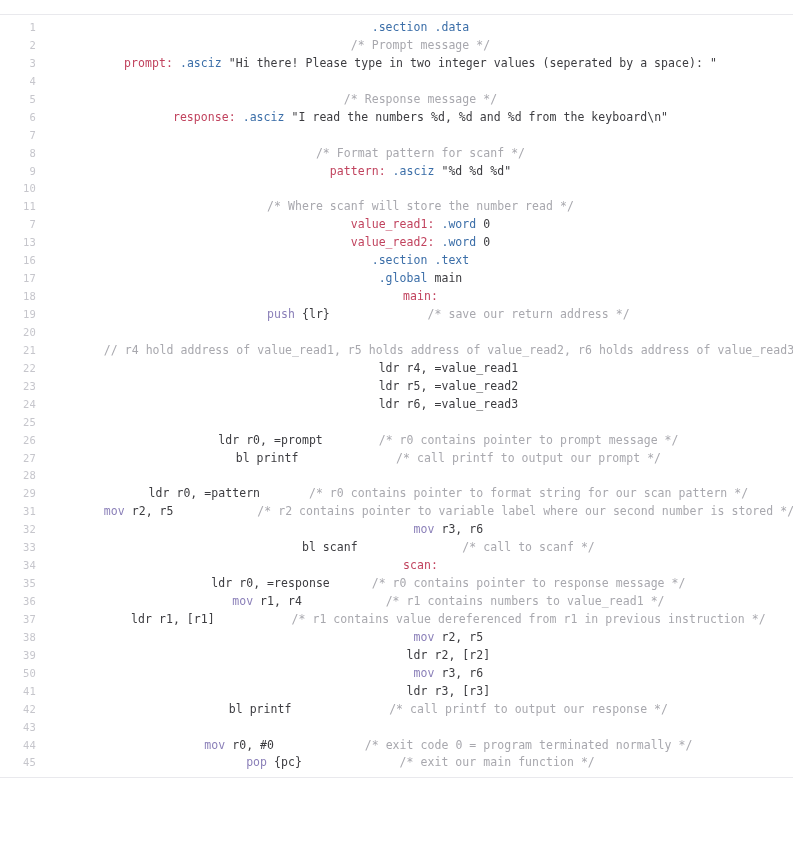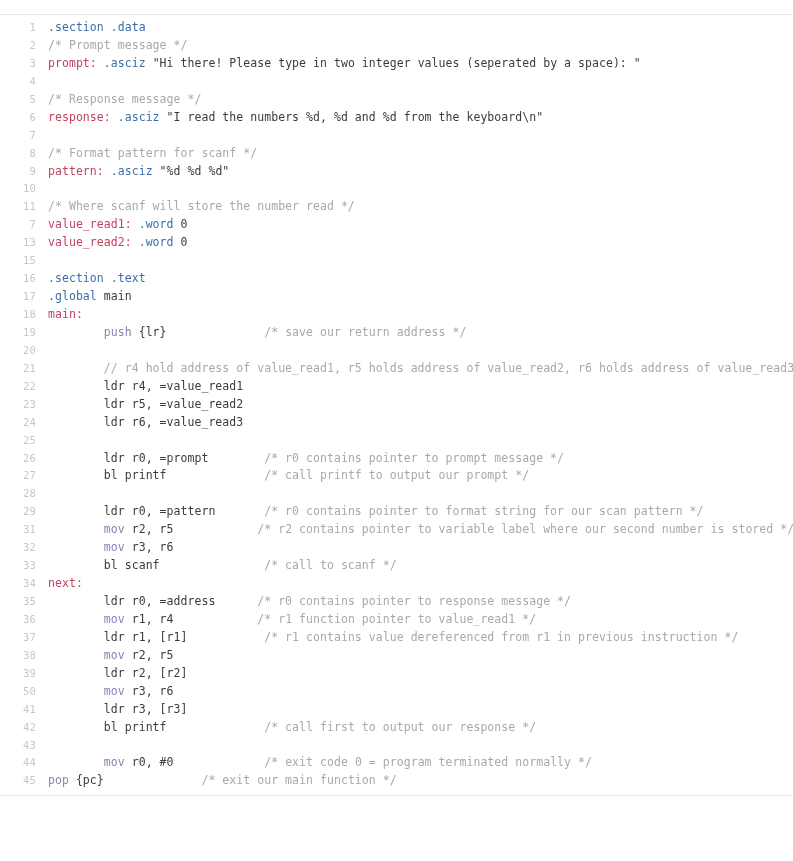--- a/index.html
+++ b/index.html
@@ -83,20 +83,21 @@
     line-height: 17.95px;
     user-select: none;
     letter-spacing: 0.2px;
   }
 
   .code {
     flex: 1 1 auto;
     padding-left: 12px;
     color: #3c3c40;
     letter-spacing: 0.05px;
+    text-align: center;
   }
 
   
   .tok-dir    { color: #3b6ea8; }   
   .tok-label  { color: #c1435e; }   
   .tok-cmt    { color: #a8a8ae; }    and // ... */
   .tok-str    { color: #4a4a4f; }   
   .tok-plain  { color: #3c3c40; }
   .tok-instr  { color: #8a7fb8; }   
   .tok-num    { color: #3c3c40; }
@@ -123,47 +124,46 @@
       <div class="line"><span class="ln">4</span><span class="code">&nbsp;</span></div>
       <div class="line"><span class="ln">5</span><span class="code"><span class="tok-cmt">/* Response message */</span></span></div>
       <div class="line"><span class="ln">6</span><span class="code"><span class="tok-label">response:</span><span class="tok-plain"> </span><span class="tok-dir">.asciz</span><span class="tok-plain"> </span><span class="tok-str">"I read the numbers %d, %d and %d from the keyboard\n"</span></span></div>
       <div class="line"><span class="ln">7</span><span class="code">&nbsp;</span></div>
       <div class="line"><span class="ln">8</span><span class="code"><span class="tok-cmt">/* Format pattern for scanf */</span></span></div>
       <div class="line"><span class="ln">9</span><span class="code"><span class="tok-label">pattern:</span><span class="tok-plain"> </span><span class="tok-dir">.asciz</span><span class="tok-plain"> </span><span class="tok-str">"%d %d %d"</span></span></div>
       <div class="line"><span class="ln">10</span><span class="code">&nbsp;</span></div>
       <div class="line"><span class="ln">11</span><span class="code"><span class="tok-cmt">/* Where scanf will store the number read */</span></span></div>
       <div class="line"><span class="ln">7</span><span class="code"><span class="tok-label">value_read1:</span><span class="tok-plain"> </span><span class="tok-dir">.word</span><span class="tok-num"> 0</span></span></div>
       <div class="line"><span class="ln">13</span><span class="code"><span class="tok-label">value_read2:</span><span class="tok-plain"> </span><span class="tok-dir">.word</span><span class="tok-num"> 0</span></span></div>
-      <div class="line"><span class="ln">15</span><span class="code">&nbsp;</span></div>
       <div class="line"><span class="ln">16</span><span class="code"><span class="tok-dir">.section .text</span></span></div>
       <div class="line"><span class="ln">17</span><span class="code"><span class="tok-dir">.global</span><span class="tok-plain"> main</span></span></div>
       <div class="line"><span class="ln">18</span><span class="code"><span class="tok-label">main:</span></span></div>
       <div class="line"><span class="ln">19</span><span class="code"><span class="tok-plain">        </span><span class="tok-instr">push</span><span class="tok-plain"> {lr}</span><span class="tok-plain">              </span><span class="tok-cmt">/* save our return address */</span></span></div>
       <div class="line"><span class="ln">20</span><span class="code">&nbsp;</span></div>
       <div class="line"><span class="ln">21</span><span class="code"><span class="tok-plain">        </span><span class="tok-cmt">// r4 hold address of value_read1, r5 holds address of value_read2, r6 holds address of value_read3</span></span></div>
       <div class="line"><span class="ln">22</span><span class="code"><span class="tok-plain">        ldr r4, =value_read1</span></span></div>
       <div class="line"><span class="ln">23</span><span class="code"><span class="tok-plain">        ldr r5, =value_read2</span></span></div>
       <div class="line"><span class="ln">24</span><span class="code"><span class="tok-plain">        ldr r6, =value_read3</span></span></div>
       <div class="line"><span class="ln">25</span><span class="code">&nbsp;</span></div>
       <div class="line"><span class="ln">26</span><span class="code"><span class="tok-plain">        ldr r0, =prompt</span><span class="tok-plain">        </span><span class="tok-cmt">/* r0 contains pointer to prompt message */</span></span></div>
       <div class="line"><span class="ln">27</span><span class="code"><span class="tok-plain">        bl printf</span><span class="tok-plain">              </span><span class="tok-cmt">/* call printf to output our prompt */</span></span></div>
       <div class="line"><span class="ln">28</span><span class="code">&nbsp;</span></div>
       <div class="line"><span class="ln">29</span><span class="code"><span class="tok-plain">        ldr r0, =pattern</span><span class="tok-plain">       </span><span class="tok-cmt">/* r0 contains pointer to format string for our scan pattern */</span></span></div>
       <div class="line"><span class="ln">31</span><span class="code"><span class="tok-plain">        </span><span class="tok-instr">mov</span><span class="tok-plain"> r2, r5</span><span class="tok-plain">            </span><span class="tok-cmt">/* r2 contains pointer to variable label where our second number is stored */</span></span></div>
       <div class="line"><span class="ln">32</span><span class="code"><span class="tok-plain">        </span><span class="tok-instr">mov</span><span class="tok-plain"> r3, r6</span></span></div>
       <div class="line"><span class="ln">33</span><span class="code"><span class="tok-plain">        bl scanf</span><span class="tok-plain">               </span><span class="tok-cmt">/* call to scanf */</span></span></div>
-      <div class="line"><span class="ln">34</span><span class="code"><span class="tok-label">next:</span></span></div>
-      <div class="line"><span class="ln">35</span><span class="code"><span class="tok-plain">        ldr r0, =address</span><span class="tok-plain">      </span><span class="tok-cmt">/* r0 contains pointer to response message */</span></span></div>
-      <div class="line"><span class="ln">36</span><span class="code"><span class="tok-plain">        </span><span class="tok-instr">mov</span><span class="tok-plain"> r1, r4</span><span class="tok-plain">            </span><span class="tok-cmt">/* r1 function pointer to value_read1 */</span></span></div>
+      <div class="line"><span class="ln">34</span><span class="code"><span class="tok-label">scan:</span></span></div>
+      <div class="line"><span class="ln">35</span><span class="code"><span class="tok-plain">        ldr r0, =response</span><span class="tok-plain">      </span><span class="tok-cmt">/* r0 contains pointer to response message */</span></span></div>
+      <div class="line"><span class="ln">36</span><span class="code"><span class="tok-plain">        </span><span class="tok-instr">mov</span><span class="tok-plain"> r1, r4</span><span class="tok-plain">            </span><span class="tok-cmt">/* r1 contains numbers to value_read1 */</span></span></div>
       <div class="line"><span class="ln">37</span><span class="code"><span class="tok-plain">        ldr r1, [r1]</span><span class="tok-plain">           </span><span class="tok-cmt">/* r1 contains value dereferenced from r1 in previous instruction */</span></span></div>
       <div class="line"><span class="ln">38</span><span class="code"><span class="tok-plain">        </span><span class="tok-instr">mov</span><span class="tok-plain"> r2, r5</span></span></div>
       <div class="line"><span class="ln">39</span><span class="code"><span class="tok-plain">        ldr r2, [r2]</span></span></div>
       <div class="line"><span class="ln">50</span><span class="code"><span class="tok-plain">        </span><span class="tok-instr">mov</span><span class="tok-plain"> r3, r6</span></span></div>
       <div class="line"><span class="ln">41</span><span class="code"><span class="tok-plain">        ldr r3, [r3]</span></span></div>
-      <div class="line"><span class="ln">42</span><span class="code"><span class="tok-plain">        bl printf</span><span class="tok-plain">              </span><span class="tok-cmt">/* call first to output our response */</span></span></div>
+      <div class="line"><span class="ln">42</span><span class="code"><span class="tok-plain">        bl printf</span><span class="tok-plain">              </span><span class="tok-cmt">/* call printf to output our response */</span></span></div>
       <div class="line"><span class="ln">43</span><span class="code">&nbsp;</span></div>
       <div class="line"><span class="ln">44</span><span class="code"><span class="tok-plain">        </span><span class="tok-instr">mov</span><span class="tok-plain"> r0, #0</span><span class="tok-plain">             </span><span class="tok-cmt">/* exit code 0 = program terminated normally */</span></span></div>
       <div class="line"><span class="ln">45</span><span class="code"><span class="tok-instr">pop</span><span class="tok-plain"> {pc}</span><span class="tok-plain">              </span><span class="tok-cmt">/* exit our main function */</span></span></div>
     </div>
 
   <div class="bottom-rule"></div>
 
   <div class="tail-space"></div>
 </div>
 

